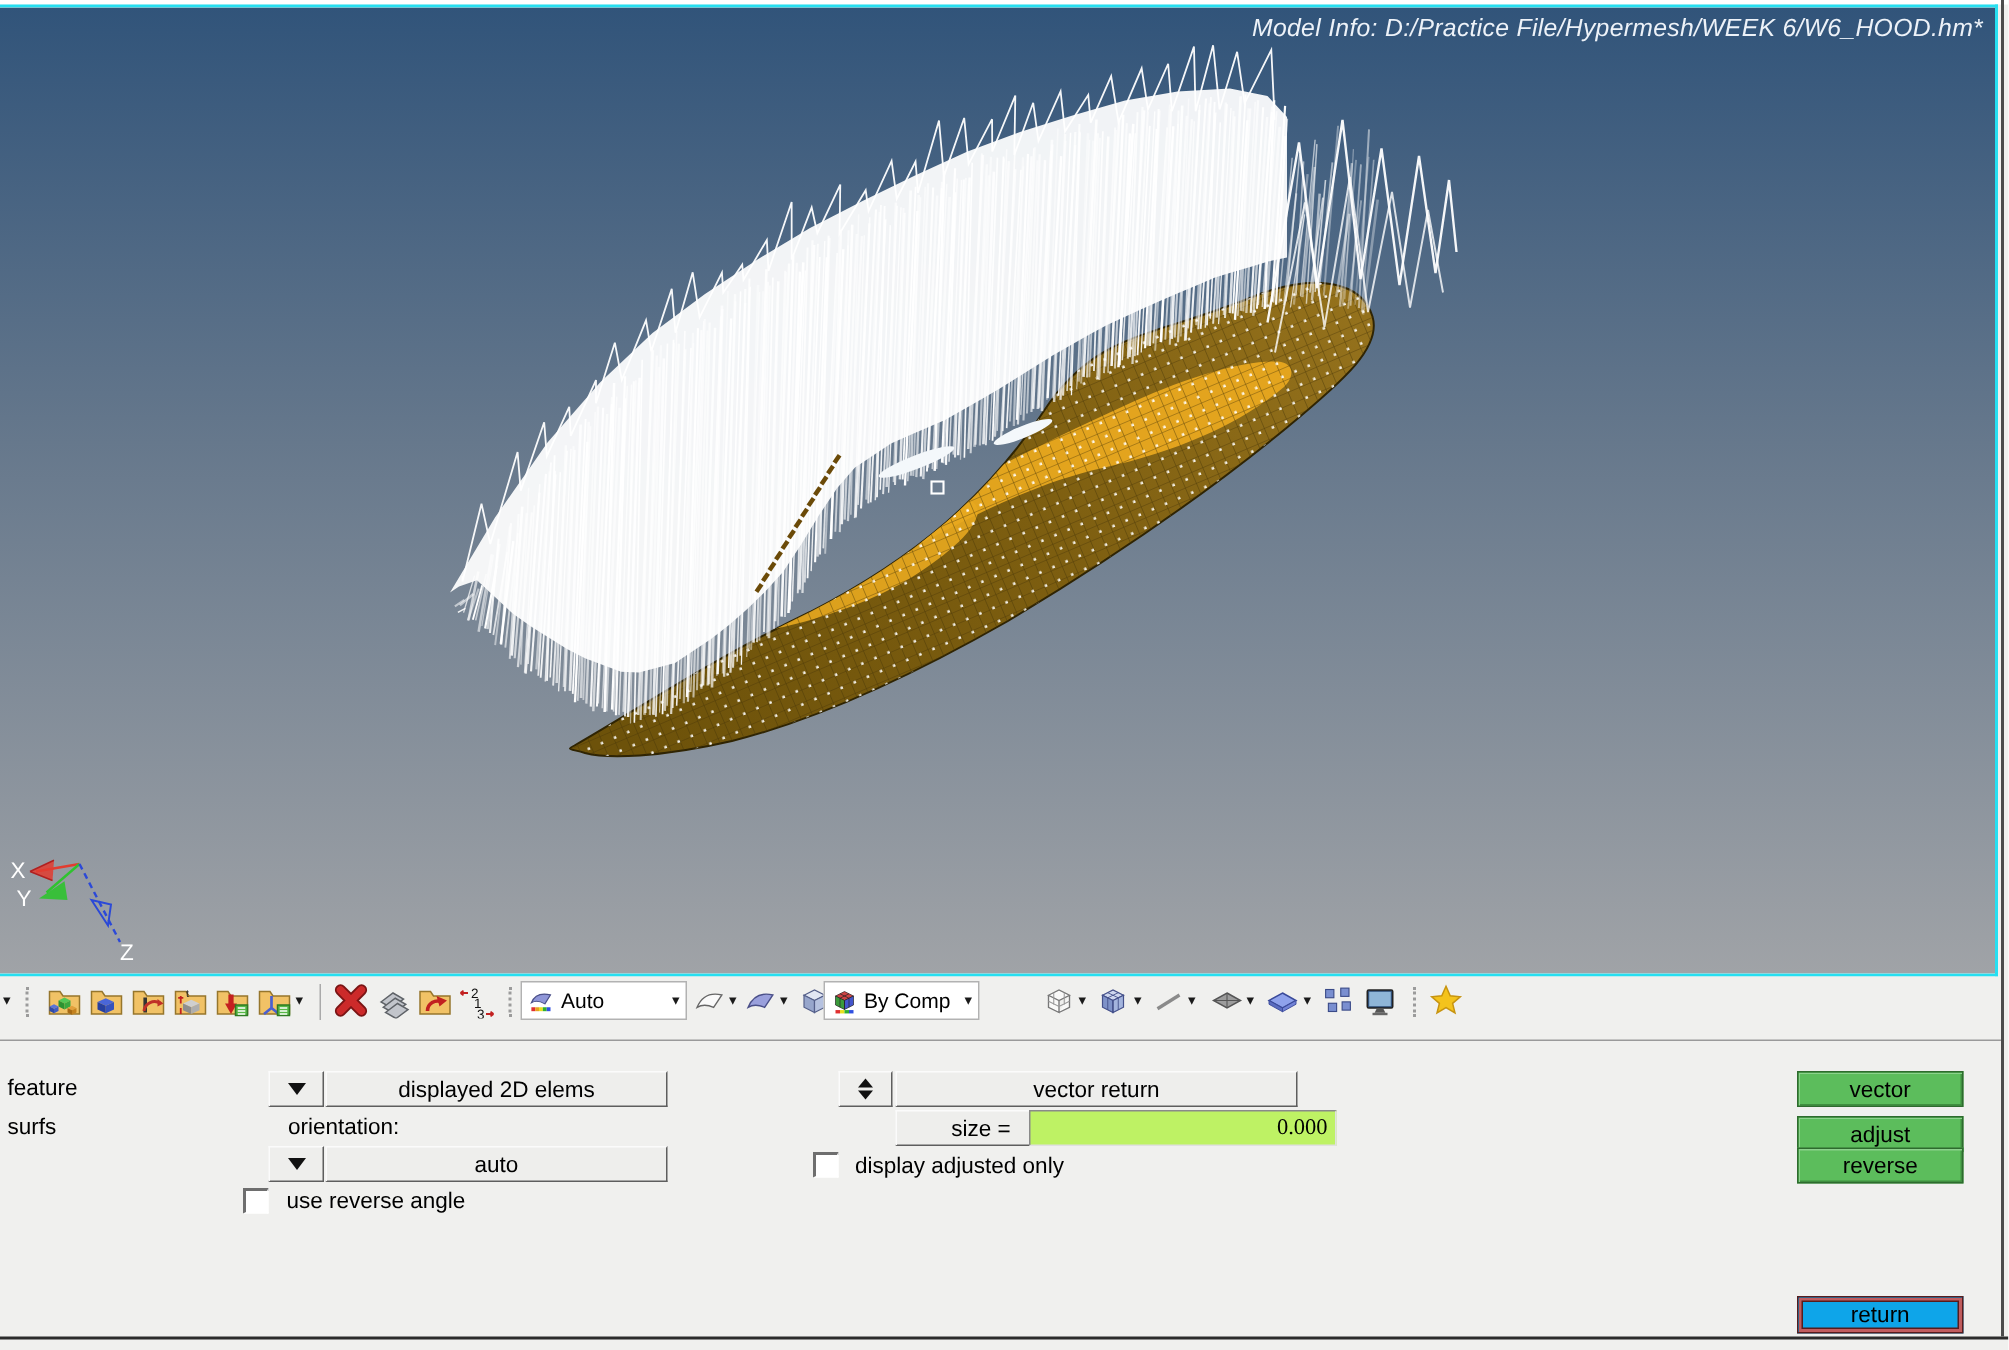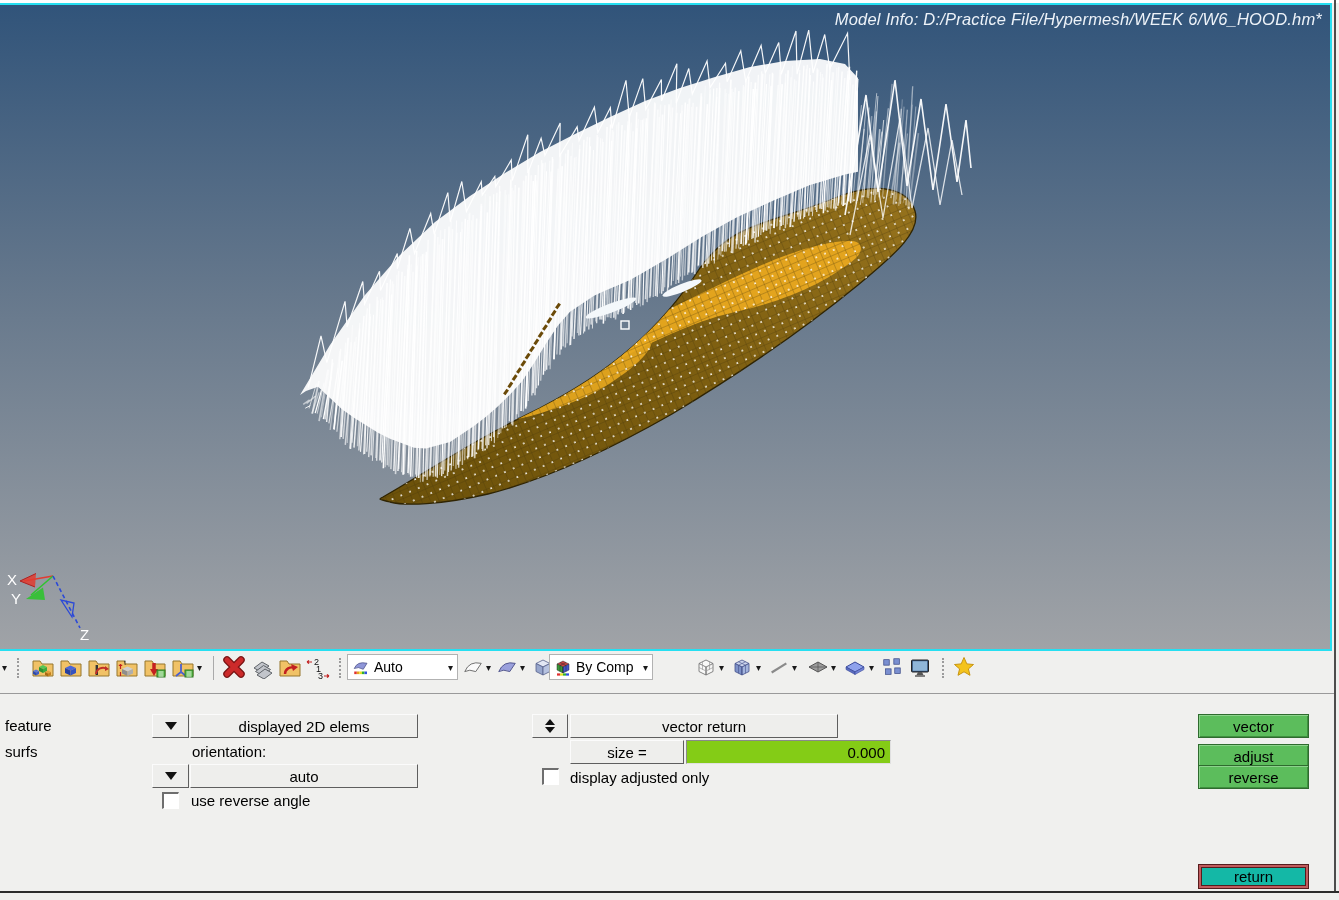--- a/index.html
+++ b/index.html
@@ -19,37 +19,37 @@
   .vsep{position:absolute;top:5px;width:1px;height:24px;background:#aaaaaa;}
   .combo{position:absolute;top:3px;height:26px;background:#ffffff;border:1px solid #b2b2b2;
          box-sizing:border-box;display:flex;align-items:center;font-size:14px;gap:4px;padding:0 4px;}
   .combo .carr{margin-left:auto;font-size:10px;color:#1a1a1a;}
   
   #panel{left:0;top:693px;width:1334px;height:199px;background:#f0f0ee;border-top:1px solid #9a9a9a;}
   .lbl{position:absolute;font-size:15px;color:#000;white-space:nowrap;}
   .pbtn{position:absolute;height:24px;background:#eeeeec;border-top:1px solid #fbfbfb;
         border-left:1px solid #fbfbfb;border-right:1px solid #5e5e5e;border-bottom:1px solid #5e5e5e;
         box-sizing:border-box;display:flex;align-items:center;justify-content:center;
-        font-size:15px;cursor:default;}
+        font-size:15px;cursor:default;margin-left:27px;}
   .tri-dn{width:0;height:0;border-left:6px solid transparent;border-right:6px solid transparent;
           border-top:8px solid #111;}
   .tri-up{width:0;height:0;border-left:5px solid transparent;border-right:5px solid transparent;
           border-bottom:6px solid #111;}
   .tri-dn2{width:0;height:0;border-left:5px solid transparent;border-right:5px solid transparent;
           border-top:6px solid #111;}
   .cb{position:absolute;width:17px;height:17px;background:#ffffff;box-sizing:border-box;
       border-top:2px solid #6e6e6e;border-left:2px solid #6e6e6e;
       border-bottom:1px solid #ffffff;border-right:1px solid #ffffff;}
-  .inp{position:absolute;height:24px;background:#84cc16;border:1px solid #8a8a8a;
+  .inp{position:absolute;height:24px;background:#bef264;border:1px solid #8a8a8a;
        border-bottom-color:#e0e0e0;border-right-color:#e0e0e0;box-sizing:border-box;
-       text-align:right;font-size:15px;font-family:Liberation Sans, sans-serif;padding:0 5px;}
+       text-align:right;font-size:15px;font-family:Liberation Serif, serif;padding:0 5px;}
   .gbtn{position:absolute;width:111px;height:24px;background:#5cbd5c;border:1px solid #2e6b2e;
         box-sizing:border-box;box-shadow:inset 1px 1px 0 #8cd28c,inset -1px -1px 0 #3f8f3f;
         display:flex;align-items:center;justify-content:center;font-size:15px;}
-  .rbtn{position:absolute;width:111px;height:25px;background:#14b8a6;border:1px solid #571c1d;
+  .rbtn{position:absolute;width:111px;height:25px;background:#0ea5e9;border:1px solid #571c1d;
         box-sizing:border-box;box-shadow:inset 0 0 0 2px #c05c5e,inset 0 0 0 3px #571c1d;
         display:flex;align-items:center;justify-content:center;font-size:15px;}
   #bottomline{left:0;top:891px;width:1339px;height:2px;background:#2c2c2c;}
   #rightline{left:1334px;top:0;width:2px;height:891px;background:#4c4c4c;}
 </style>
 </head>
 <body>
 
 <div id="app">
 

